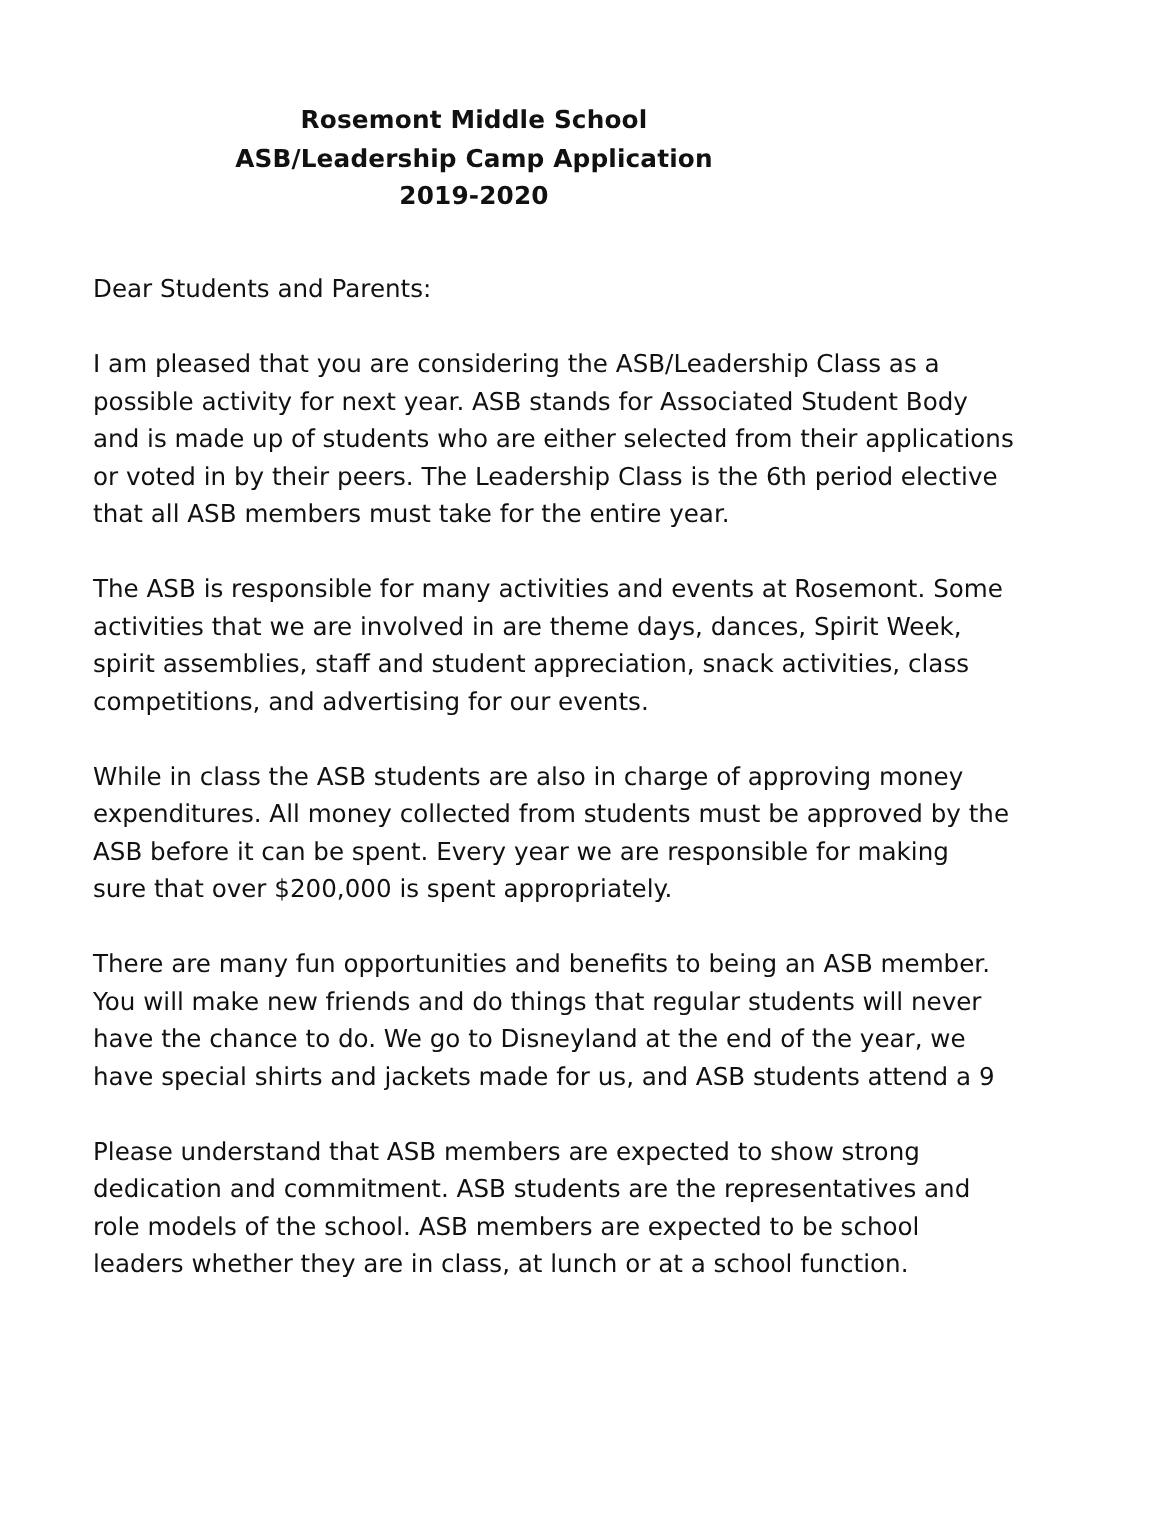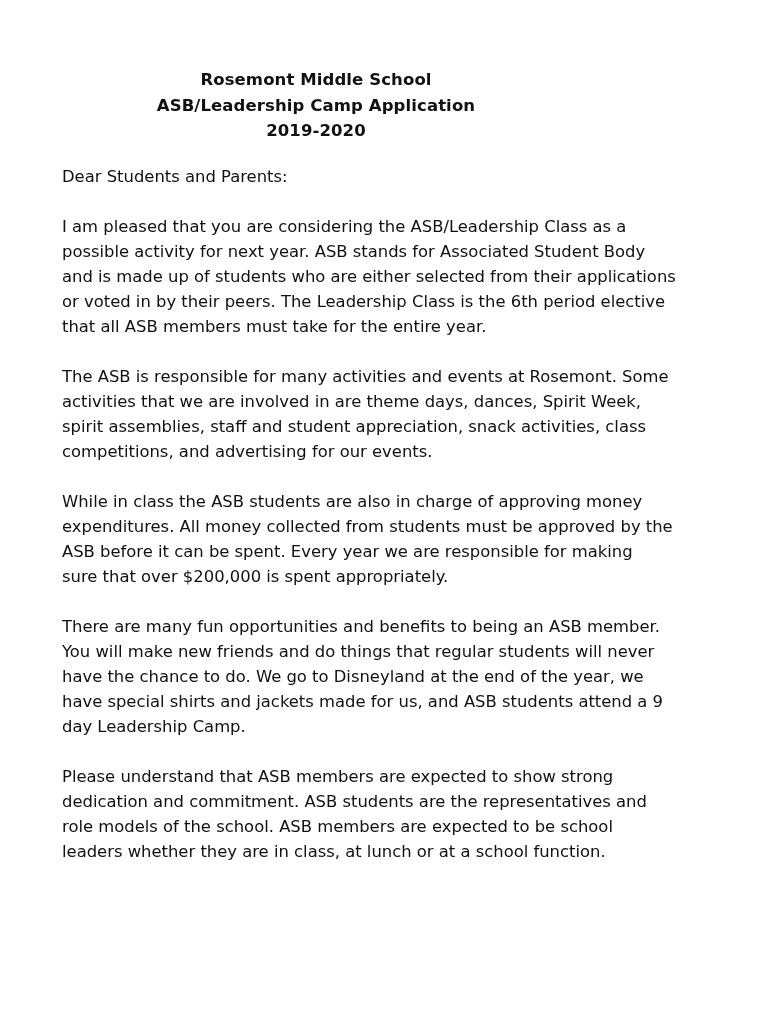--- a/index.html
+++ b/index.html
@@ -34,21 +34,21 @@
       line-height: 25.5px;
       letter-spacing: 0.1px;
     }
     .header .hline {
       display: block;
       white-space: nowrap;
     }
     .body-text {
       position: absolute;
       left: 62px;
-      top: 164px;
+      top: 180px;
       width: 640px;
       font-size: 16.4px;
       line-height: 25px;
     }
     .salutation {
       margin: 0 0 25px 0;
       white-space: nowrap;
     }
     .para {
       margin: 0 0 25px 0;
@@ -92,21 +92,20 @@
       <span class="line">expenditures.  All money collected from students must be approved by the</span>
       <span class="line">ASB before it can be spent.  Every year we are responsible for making</span>
       <span class="line">sure that over $200,000 is spent appropriately.</span>
     </div>
 
     <div class="para">
       <span class="line">There are many fun opportunities and benefits to being an ASB member.</span>
       <span class="line">You will make new friends and do things that regular students will never</span>
       <span class="line">have the chance to do.  We go to Disneyland at the end of the year, we</span>
       <span class="line">have special shirts and jackets made for us, and ASB students attend a 9</span>
-      <span class="line">day Leadership Camp.</span>
     </div>
 
     <div class="para">
       <span class="line">Please understand that ASB members are expected to show strong</span>
       <span class="line">dedication and commitment.  ASB students are the representatives and</span>
       <span class="line">role models of the school.  ASB members are expected to be school</span>
       <span class="line">leaders whether they are in class, at lunch or at a school function.</span>
     </div>
   </div>
 

